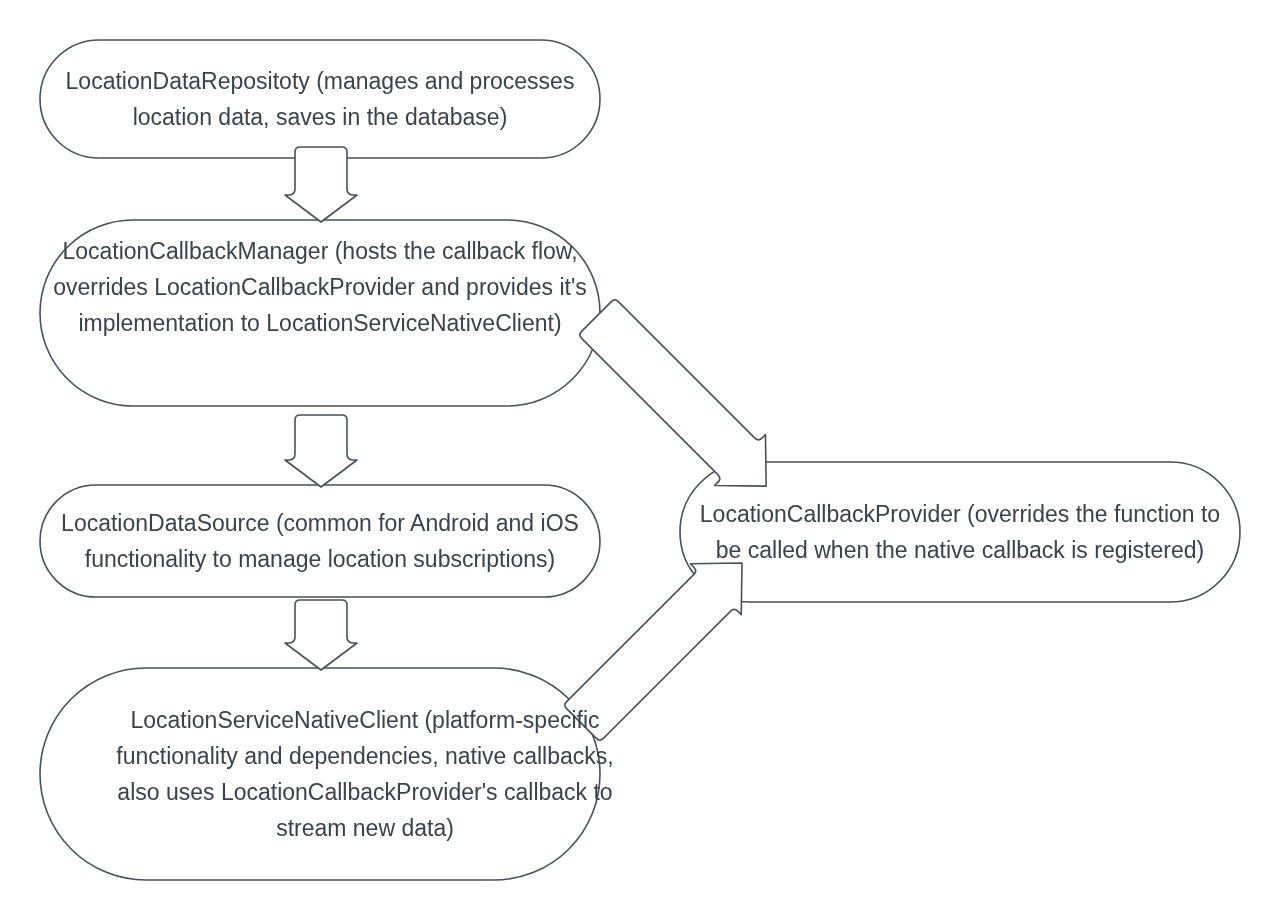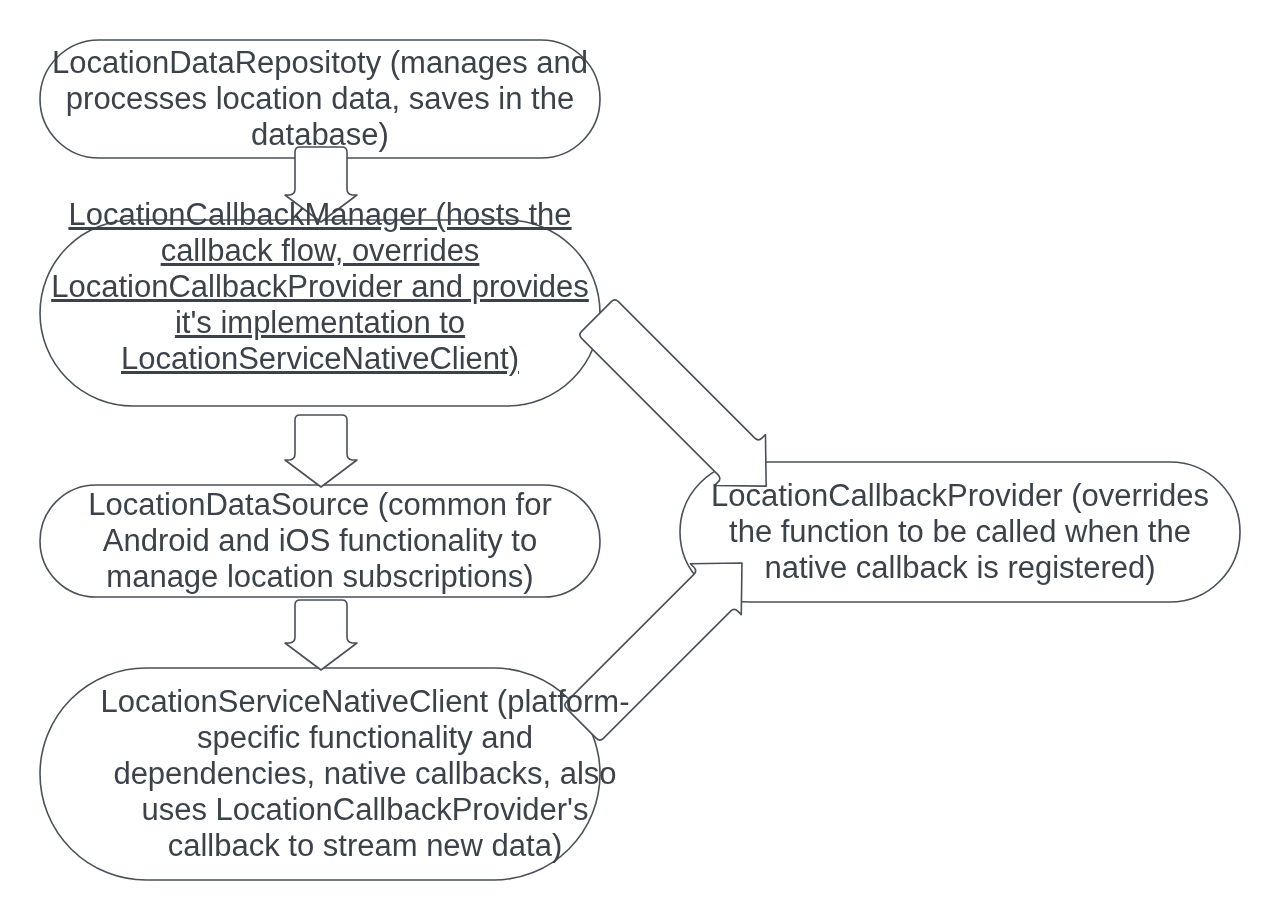--- a/index.html
+++ b/index.html
@@ -39,28 +39,28 @@
     stroke-linejoin: round;
   }
   .node-label {
     position: absolute;
     display: flex;
     align-items: center;
     justify-content: center;
     text-align: center;
     color: #3c424a;
     font-family: "Liberation Sans", sans-serif;
-    font-size: 31px;
+    font-size: 23px;
     line-height: 36px;
     white-space: pre-line;
     letter-spacing: 0px;
     pointer-events: none;
   }
   #label-repository { left: 50px;  top: 40px;  width: 540px; height: 118px; }
-  #label-manager    { left: 50px;  top: 220px; width: 540px; height: 134px; text-decoration: underline; }
+  #label-manager    { left: 50px;  top: 220px; width: 540px; height: 134px; }
   #label-datasource { left: 50px;  top: 485px; width: 540px; height: 112px; }
   #label-nativeclient { left: 50px; top: 668px; width: 540px; height: 212px; margin-left: 45px; }
   #label-provider   { left: 690px; top: 462px; width: 540px; height: 140px; }
 </style>
 </head>
 <body>
 
 <div id="diagram-root">
 
   <svg id="diagram-svg" viewBox="0 0 1280 920">

